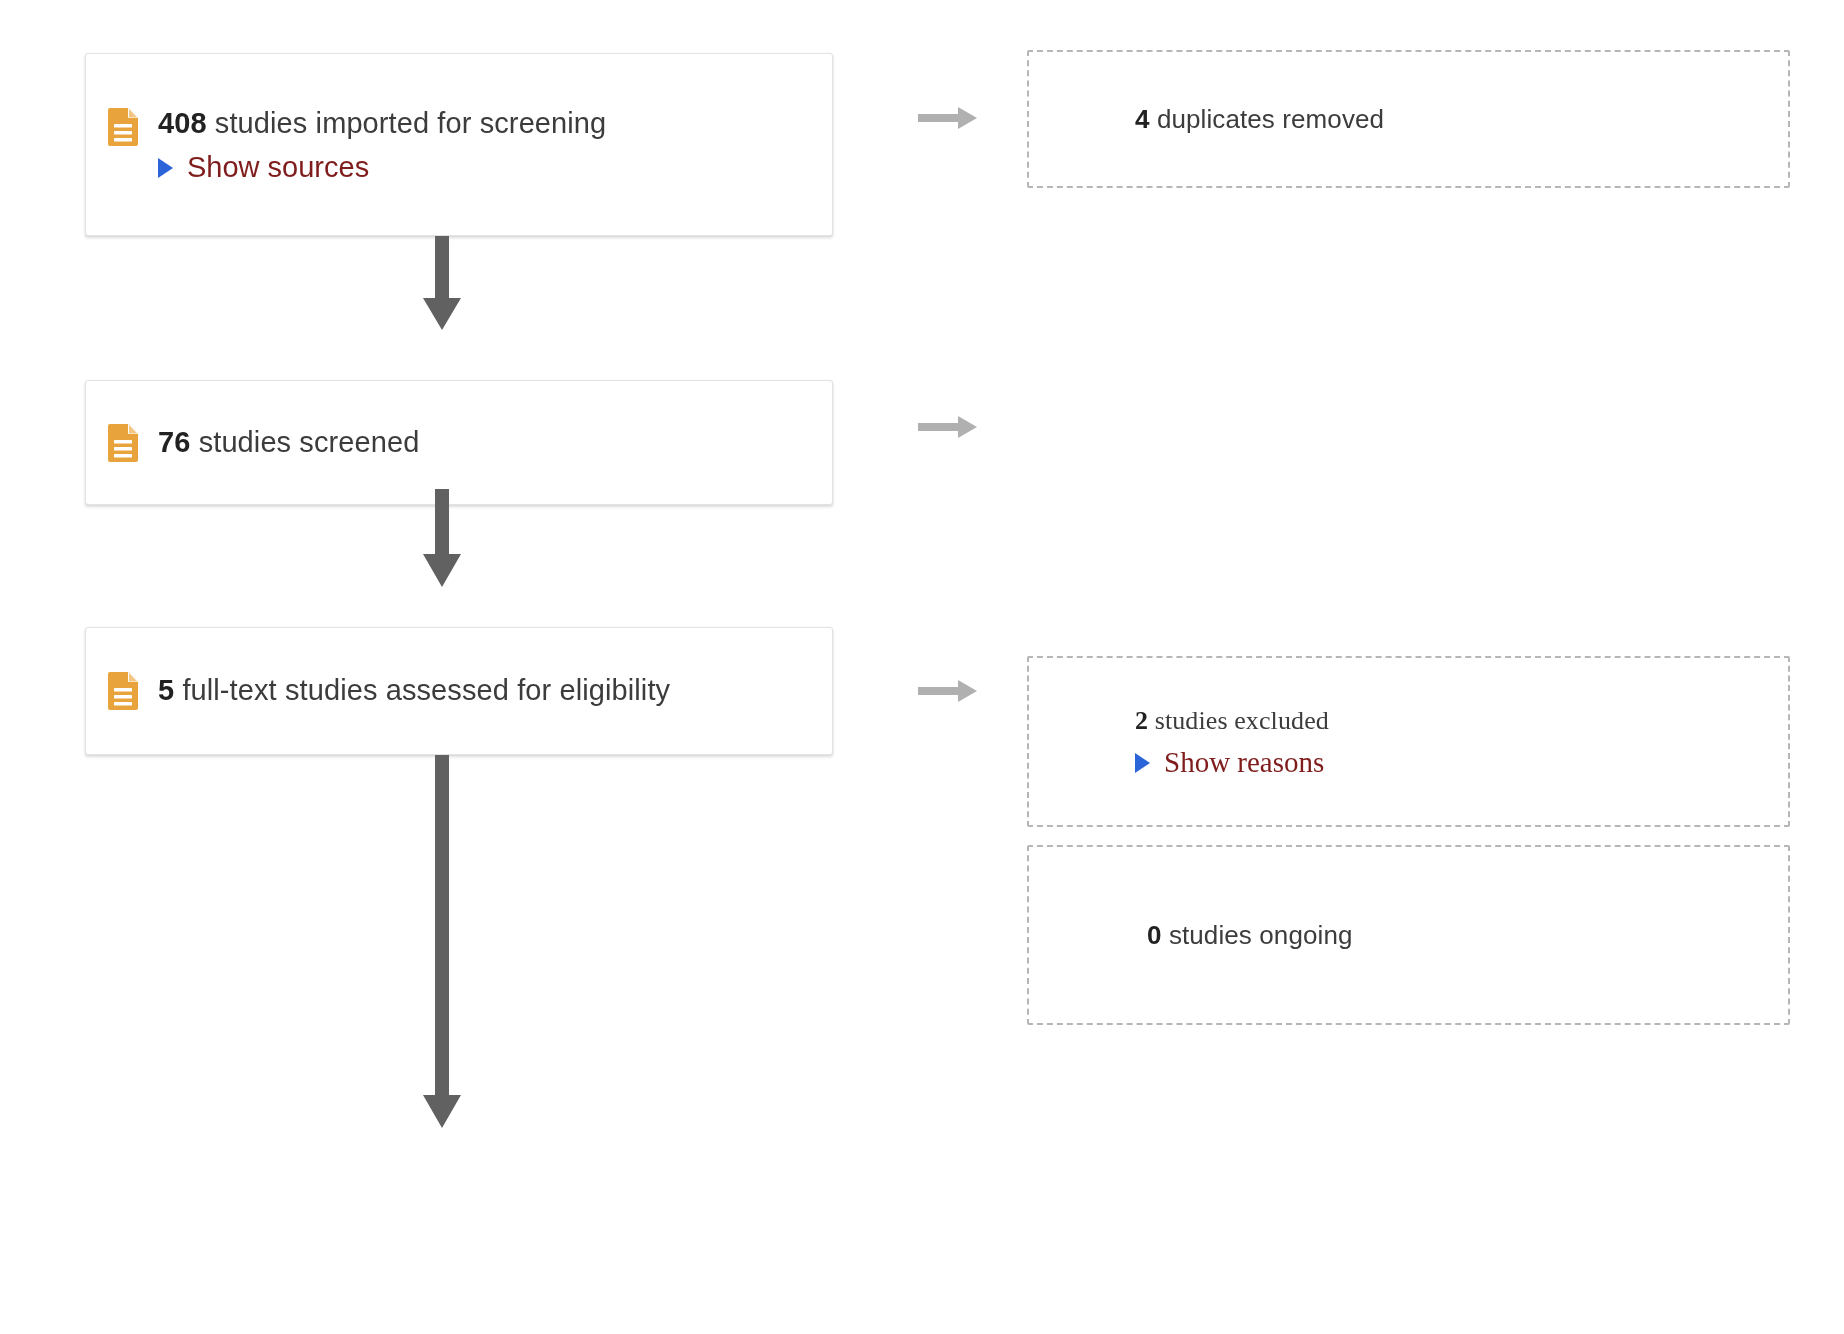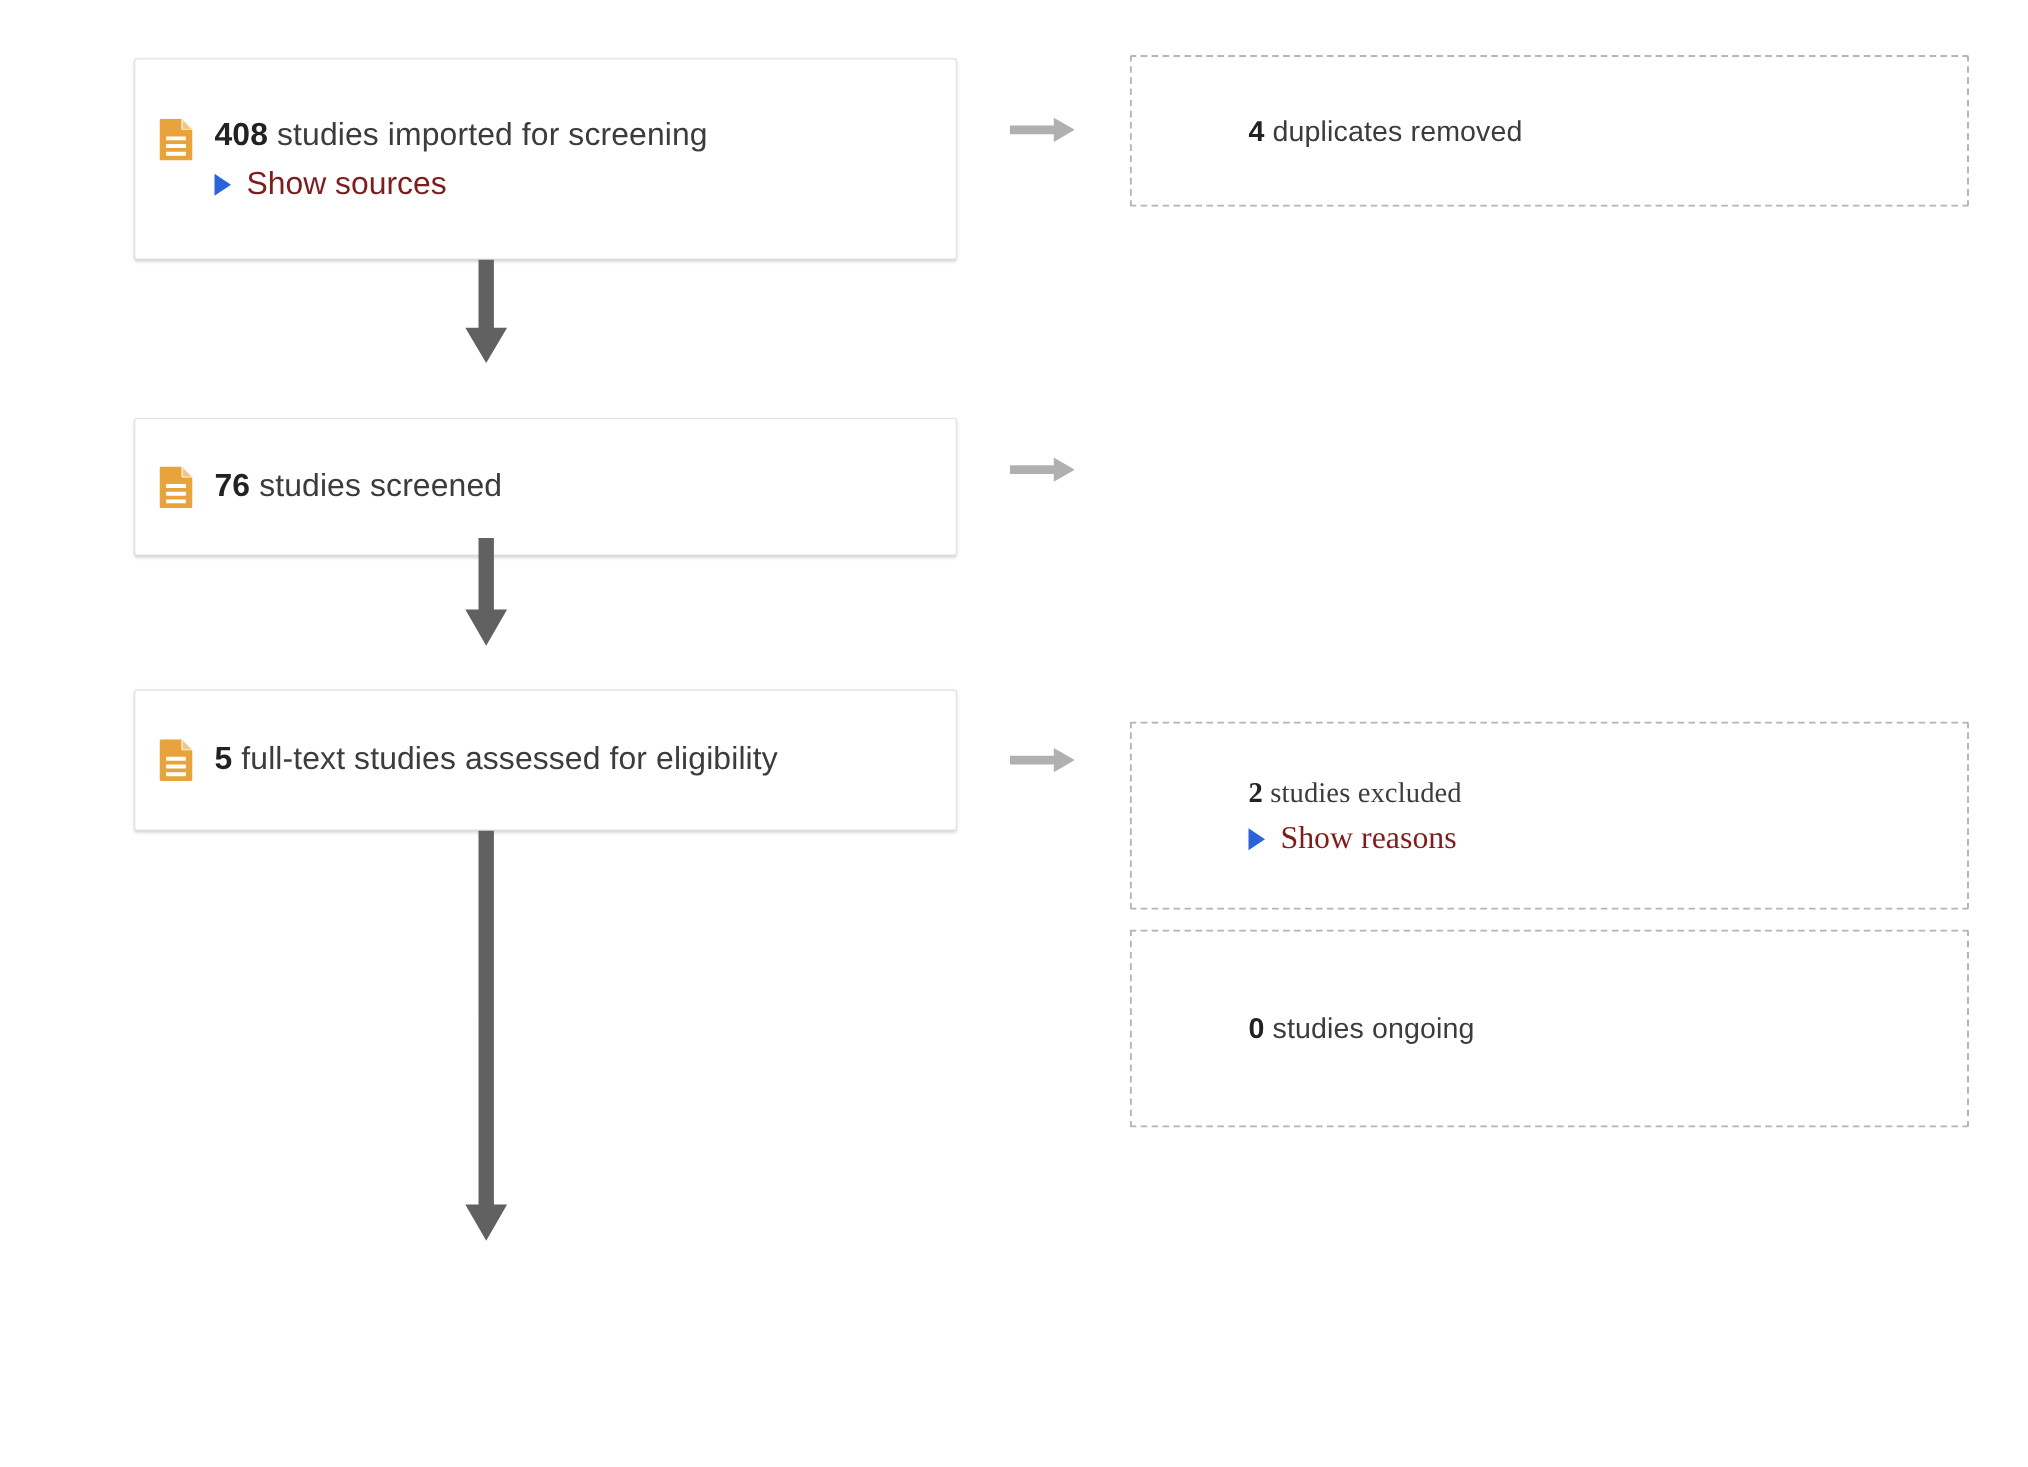--- a/index.html
+++ b/index.html
@@ -27,21 +27,20 @@
   .card {
     position: absolute;
     background: #ffffff;
     border: 1px solid #e3e3e3;
     border-radius: 3px;
     box-shadow: 0 2px 3px rgba(0,0,0,0.14), 0 0 2px rgba(0,0,0,0.06);
     box-sizing: border-box;
     display: flex;
     align-items: center;
     padding-left: 22px;
-    margin-left: 37px;
   }
 
   .card-inner {
     display: flex;
     align-items: flex-start;
     gap: 20px;
   }
 
   
   .doc-icon {
@@ -102,21 +101,21 @@
     align-items: center;
     padding-left: 106px;
   }
   .dash-text {
     font-size: 26px;
     line-height: 1.31;
     color: #3c3c3c;
     letter-spacing: 0.1px;
     white-space: nowrap;
   }
-  .dash-lines > div { white-space: nowrap; }
+  .dash-lines > div { white-space: nowrap; margin-left: 12px; }
 
   
   .v-arrow {
     position: absolute;
     width: 44px;
   }
   .v-arrow svg { display: block; width: 100%; height: 100%; }
 
   
   .h-arrow {

